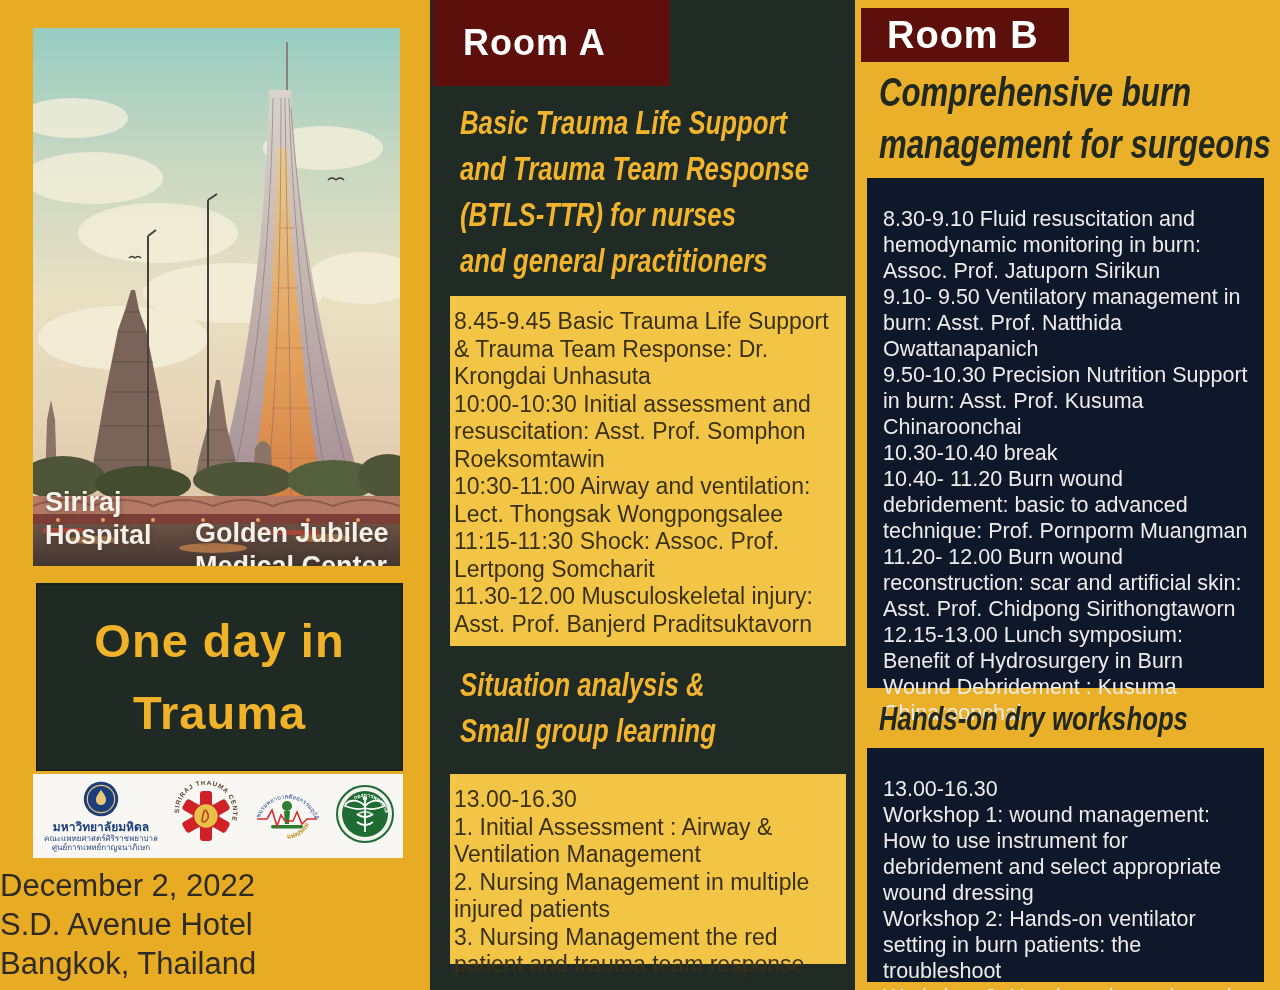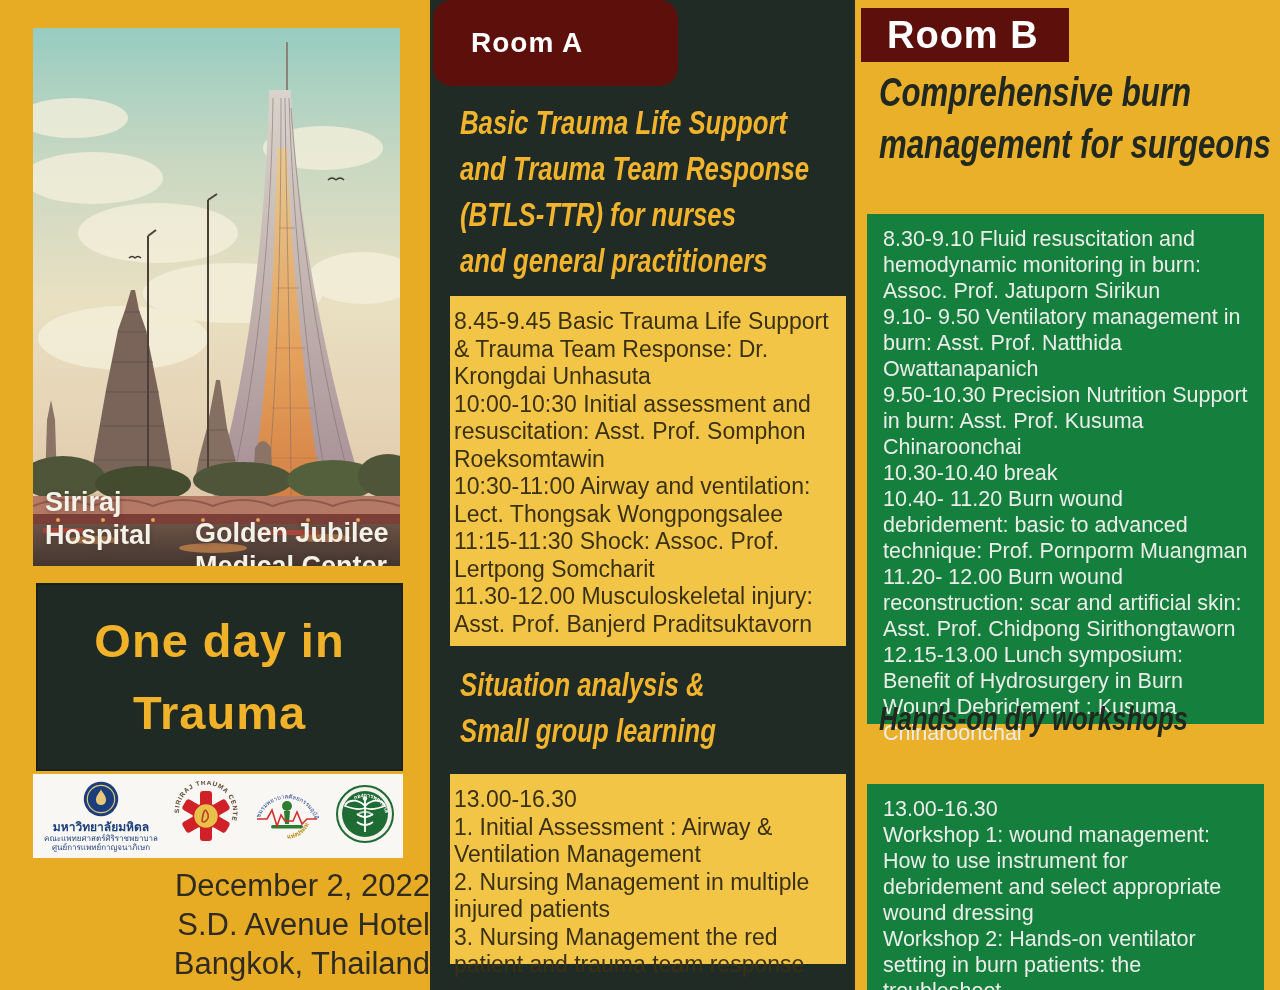--- a/index.html
+++ b/index.html
@@ -8,37 +8,37 @@
 
   
   .col{position:absolute;top:0;height:990px;}
   .col-left{left:0;width:430px;background:#e7ac23;}
   .col-mid{left:430px;width:425px;background:#212b26;}
   .col-right{left:855px;width:425px;background:#eab02a;}
 
   
   .room-badge{position:absolute;background:#5d0f0b;color:#ffffff;font-weight:700;
               display:flex;align-items:center;letter-spacing:1px;}
-  .badge-a{left:3px;top:0;width:207px;height:86px;font-size:28px;padding-left:38px;border-radius:19px;}
+  .badge-a{left:3px;top:0;width:207px;height:86px;font-size:36px;padding-left:30px;}
   .badge-b{left:6px;top:8px;width:182px;height:54px;font-size:38px;padding-left:26px;}
 
   
   .cond{display:inline-block;font-style:italic;font-weight:700;
         transform:scaleX(.78);transform-origin:left center;white-space:nowrap;}
   .heading{position:absolute;}
   .heading-a1{left:30px;top:100px;color:#f1b42c;font-size:33px;line-height:46px;}
   .heading-a2{left:30px;top:662px;color:#f1b42c;font-size:33px;line-height:46px;}
   .heading-b1{left:24px;top:66px;color:#20281f;font-size:40px;line-height:52px;}
   .heading-b2{left:24px;top:698px;color:#20281f;font-size:33px;line-height:42px;}
 
   
   .sched{position:absolute;box-sizing:border-box;}
   .sched .item{margin:0;}
   .box-yellow{background:#f2c547;color:#3a3114;padding:12px 4px;font-size:23px;line-height:27.5px;}
-  .box-dark{background:#15803d;color:#ececea;padding:12px 16px;font-size:21.5px;line-height:26px;margin-top:36px;}
+  .box-dark{background:#0f172a;color:#ececea;padding:28px 16px;font-size:21.5px;line-height:26px;}
   .box-a1{left:20px;top:296px;width:396px;height:350px;}
   .box-a2{left:20px;top:774px;width:396px;height:190px;}
   .box-b1{left:12px;top:178px;width:397px;height:510px;}
   .box-b2{left:12px;top:748px;width:397px;height:234px;}
 
   
   .photo{position:absolute;left:33px;top:28px;width:367px;height:538px;overflow:hidden;background:#d9d3bd;}
   .photo svg{display:block;}
   .photo-caption{position:absolute;color:#f4f1e9;font-size:27px;line-height:33px;
                  text-shadow:0 1px 5px rgba(70,45,35,.55);font-weight:bold;}
@@ -50,21 +50,21 @@
              justify-content:center;text-align:center;color:#f0b229;font-weight:700;
              font-size:47px;line-height:72px;letter-spacing:1px;}
 
   .logo-strip{position:absolute;left:33px;top:774px;width:370px;height:84px;background:#f8f7f3;
               display:flex;align-items:center;justify-content:space-between;
               padding:4px 8px;box-sizing:border-box;}
   .logo-block{text-align:center;}
   .mahidol-text1{font-size:12px;font-weight:700;color:#1c3f7c;line-height:13px;}
   .mahidol-text2{font-size:8px;color:#1c3f7c;line-height:9px;}
 
-  .date-block{position:absolute;left:0;top:866px;width:430px;text-align:right;
+  .date-block{position:absolute;left:0;top:866px;width:430px;text-align:left;
               color:#2f2b22;font-size:31px;line-height:39px;}
 </style>
 </head>
 <body>
 
 <div class="poster">
 
   <section class="col col-left">
 
     <figure class="photo" style="margin:0;">

